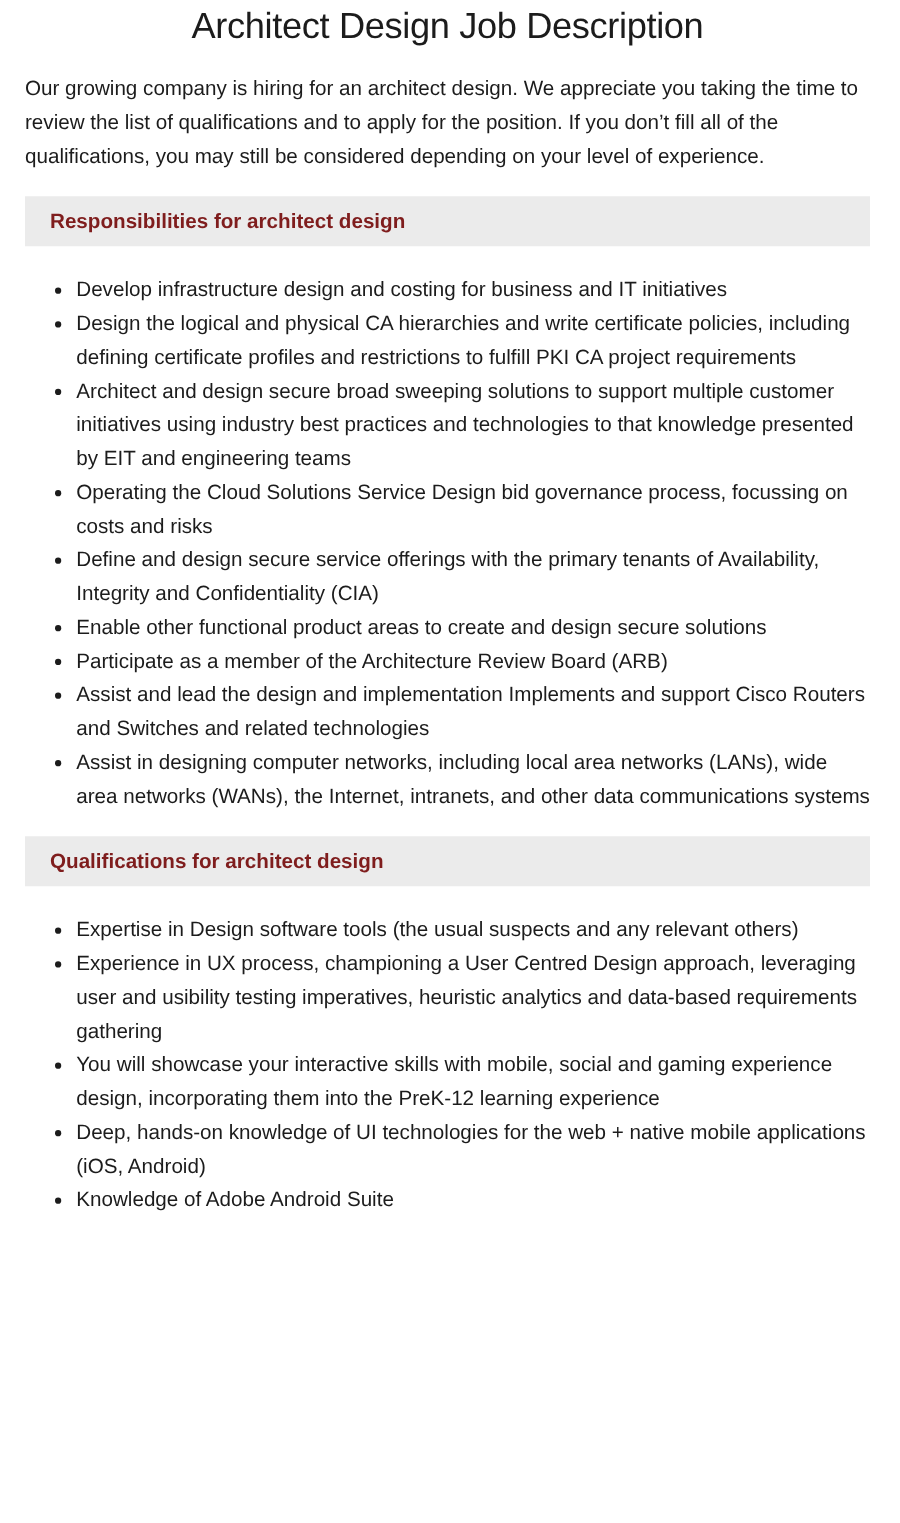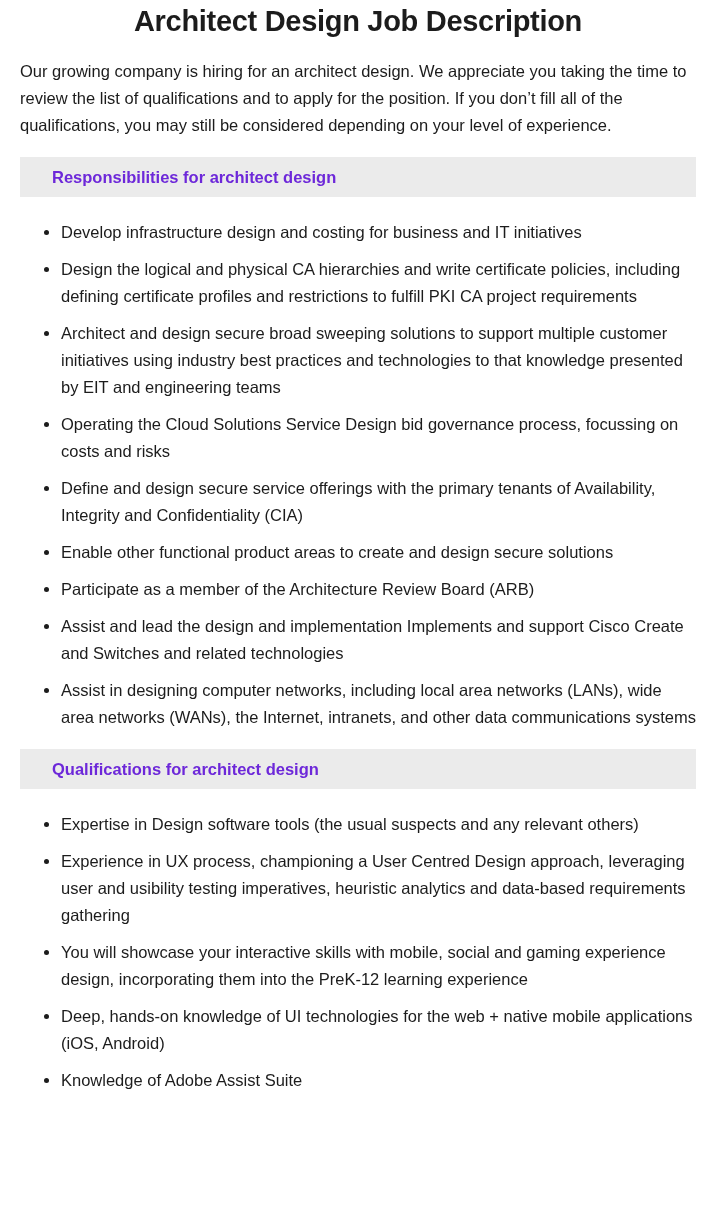--- a/index.html
+++ b/index.html
@@ -15,55 +15,54 @@
     -webkit-font-smoothing: antialiased;
   }
   .page {
     padding: 2px 24px 26px 20px;
     box-sizing: border-box;
   }
   .page-title {
     margin: 0;
     font-size: 29px;
     line-height: 38px;
-    font-weight: 700;
+    font-weight: 400;
     text-align: center;
     letter-spacing: -0.3px;
   }
   .intro {
     margin: 18px 0 0 0;
     font-size: 16.5px;
     line-height: 27px;
   }
   .section-bar {
     margin-top: 18px;
     height: 40px;
     background: #ebebeb;
     display: flex;
     align-items: center;
     padding-left: 20px;
     box-sizing: border-box;
   }
   .section-heading {
-    margin: 12px;
+    margin: 0;
     font-size: 16.5px;
     line-height: 20px;
     font-weight: 700;
-    color: #6d28d9;
+    color: #7f1d1d;
   }
   ul.bullet-list {
     list-style: none;
     margin: 22px 0 0 0;
     padding: 0 0 0 41px;
     font-size: 16.5px;
     line-height: 27px;
   }
   ul.bullet-list li {
     position: relative;
-    margin-top: 10px;
   }
   ul.bullet-list .bullet-dot {
     position: absolute;
     left: -17px;
     top: 11px;
     width: 5px;
     height: 5px;
     border-radius: 50%;
     background: #1c1c1c;
   }
@@ -82,31 +81,31 @@
       <h2 class="section-heading">Responsibilities for architect design</h2>
     </div>
     <ul class="bullet-list">
         <li><span class="bullet-dot"></span><span>Develop infrastructure design and costing for business and IT initiatives</span></li>
         <li><span class="bullet-dot"></span><span>Design the logical and physical CA hierarchies and write certificate policies, including defining certificate profiles and restrictions to fulfill PKI CA project requirements</span></li>
         <li><span class="bullet-dot"></span><span>Architect and design secure broad sweeping solutions to support multiple customer initiatives using industry best practices and technologies to that knowledge presented by EIT and engineering teams</span></li>
         <li><span class="bullet-dot"></span><span>Operating the Cloud Solutions Service Design bid governance process, focussing on costs and risks</span></li>
         <li><span class="bullet-dot"></span><span>Define and design secure service offerings with the primary tenants of Availability, Integrity and Confidentiality (CIA)</span></li>
         <li><span class="bullet-dot"></span><span>Enable other functional product areas to create and design secure solutions</span></li>
         <li><span class="bullet-dot"></span><span>Participate as a member of the Architecture Review Board (ARB)</span></li>
-        <li><span class="bullet-dot"></span><span>Assist and lead the design and implementation Implements and support Cisco Create and Switches and related technologies</span></li>
+        <li><span class="bullet-dot"></span><span>Assist and lead the design and implementation Implements and support Cisco Routers and Switches and related technologies</span></li>
         <li><span class="bullet-dot"></span><span>Assist in designing computer networks, including local area networks (LANs), wide area networks (WANs), the Internet, intranets, and other data communications systems</span></li>
       </ul>
   </section>
 
   <section>
     <div class="section-bar">
       <h2 class="section-heading">Qualifications for architect design</h2>
     </div>
     <ul class="bullet-list">
         <li><span class="bullet-dot"></span><span>Expertise in Design software tools (the usual suspects and any relevant others)</span></li>
         <li><span class="bullet-dot"></span><span>Experience in UX process, championing a User Centred Design approach, leveraging user and usibility testing imperatives, heuristic analytics and data-based requirements gathering</span></li>
         <li><span class="bullet-dot"></span><span>You will showcase your interactive skills with mobile, social and gaming experience design, incorporating them into the PreK-12 learning experience</span></li>
         <li><span class="bullet-dot"></span><span>Deep, hands-on knowledge of UI technologies for the web + native mobile applications (iOS, Android)</span></li>
-        <li><span class="bullet-dot"></span><span>Knowledge of Adobe Assist Suite</span></li>
+        <li><span class="bullet-dot"></span><span>Knowledge of Adobe Android Suite</span></li>
       </ul>
   </section>
 
 </main>
 
 </body></html>

